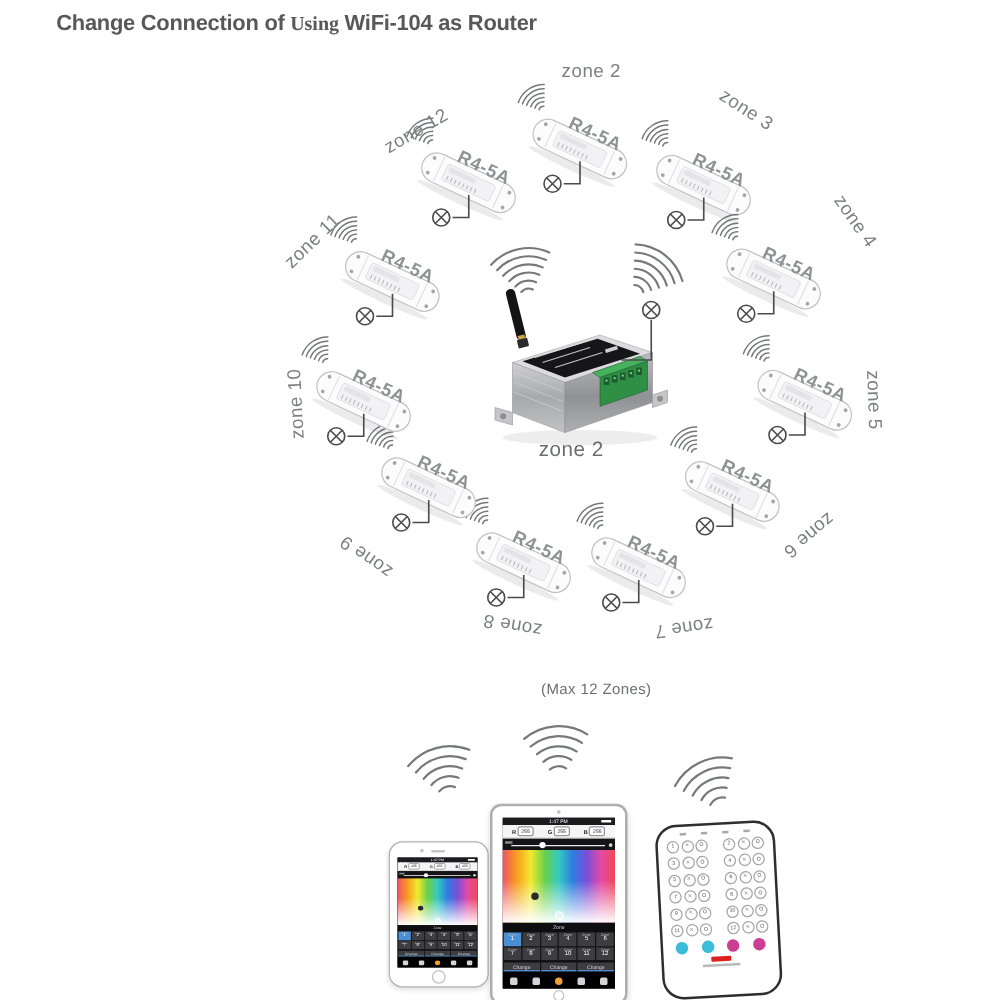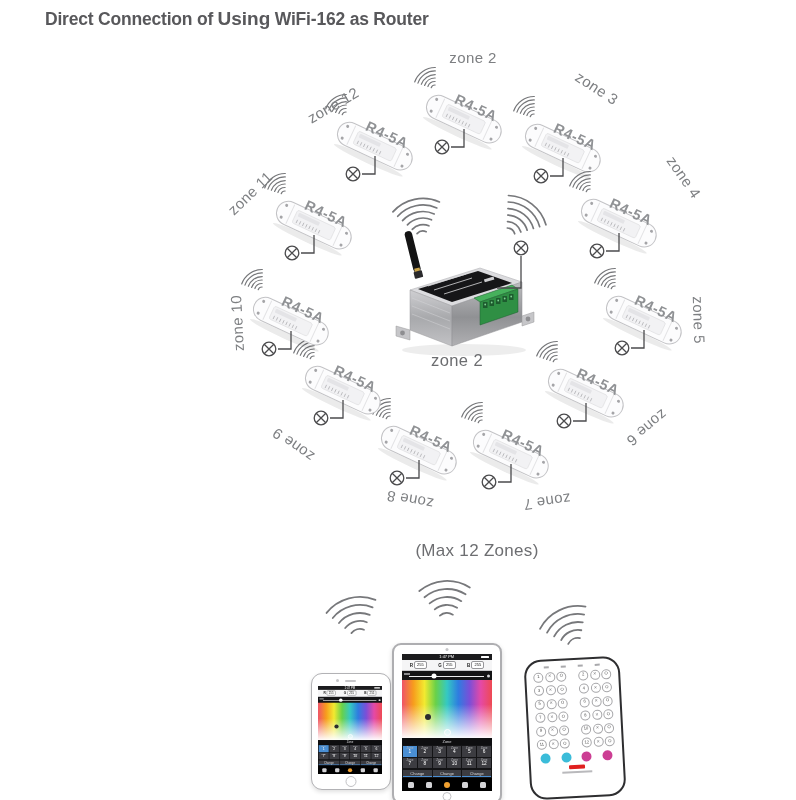--- a/index.html
+++ b/index.html
@@ -2,41 +2,41 @@
 <html><head>
 <meta charset="utf-8">
 <style>
   html,body{margin:0;padding:0;background:#fff;}
   body{font-family:"Liberation Sans", sans-serif;}
   #canvas{position:relative;width:796px;height:800px;background:#fff;overflow:hidden;}
 
   
   .title{position:absolute;left:45px;top:8px;color:#58585b;font-weight:700;white-space:nowrap;}
   .title .t1,.title .t3{font-size:17.5px;letter-spacing:-0.2px;}
-  .title .t2{font-size:19px;}
+  .title .t2{font-size:16px;font-family:Liberation Serif, serif;}
 
   
   .zone-unit{position:absolute;width:160px;height:150px;pointer-events:none;}
   .zone-unit > *{position:absolute;}
   .dev{left:38px;top:63px;width:84px;height:34px;transform:rotate(25deg);}
   .fan-s{left:34px;top:24px;}
   .r-label{left:76px;top:50px;transform:rotate(25deg);transform-origin:left top;
            font-size:14.5px;font-weight:700;color:#8f9194;letter-spacing:0.6px;white-space:nowrap;}
   .z-label{font-size:15px;color:#7d7f82;letter-spacing:0.4px;white-space:nowrap;}
   .lamp{left:50px;top:97px;width:18px;height:18px;}
   .elbow{left:64px;top:82px;}
 
   
   .center-lamp{position:absolute;left:512px;top:239px;width:18px;height:18px;}
   .zone1-label{position:absolute;left:457px;top:360px;transform:translate(-50%,-50%);
                font-size:16.5px;color:#6c6d70;letter-spacing:0.4px;font-weight:400;white-space:nowrap;}
 
   
   .note{position:absolute;left:477px;top:551px;transform:translate(-50%,-50%);
-        font-size:17px;color:#6d6e71;letter-spacing:0.3px;white-space:nowrap;}
+        font-size:12px;color:#6d6e71;letter-spacing:0.3px;white-space:nowrap;}
 
   
   .phone{position:absolute;left:311px;top:673px;width:78px;height:115px;background:#fff;
          border:1.5px solid #b2b2b5;border-radius:11px;box-shadow:0 2px 4px rgba(0,0,0,.12);}
   .p-cam{position:absolute;top:5px;left:24px;width:3px;height:3px;border-radius:50%;background:#c6c6c9;}
   .p-spk{position:absolute;top:5.5px;left:33px;width:11px;height:2px;border-radius:1px;background:#c6c6c9;}
   .p-scr{position:absolute;left:6px;top:12px;width:64px;height:88px;background:#000;overflow:hidden;}
   .p-home{position:absolute;bottom:2.5px;left:50%;transform:translateX(-50%);width:9px;height:9px;
           border:1px solid #c2c2c5;border-radius:50%;}
 
@@ -103,23 +103,23 @@
 
   .abs{position:absolute;}
   svg{display:block;}
 </style>
 </head>
 <body>
 
 <div id="canvas">
 
   <div class="title">
-    <span class="t1">Direct Connection of</span>
+    <span class="t1">Change Connection of</span>
     <span class="t2">Using</span>
-    <span class="t3">WiFi-162 as Router</span>
+    <span class="t3">WiFi-104 as Router</span>
   </div>
 
   <div id="zones-layer">
       <div class="zone-unit" style="left:383px;top:41px">
         <div class="fan-s">
           <svg width="36" height="26" style="transform:rotate(-35deg);transform-origin:18px 24px" fill="none" stroke="#77787b" stroke-width="1.2" stroke-linecap="round">
             <path d="M15.6 20.8 A4 4 0 0 1 20.4 20.8"></path>
             <path d="M13.6 17.9 A7.5 7.5 0 0 1 22.4 17.9"></path>
             <path d="M11.5 15.1 A11 11 0 0 1 24.5 15.1"></path>
             <path d="M9.5 12.3 A14.5 14.5 0 0 1 26.5 12.3"></path>

